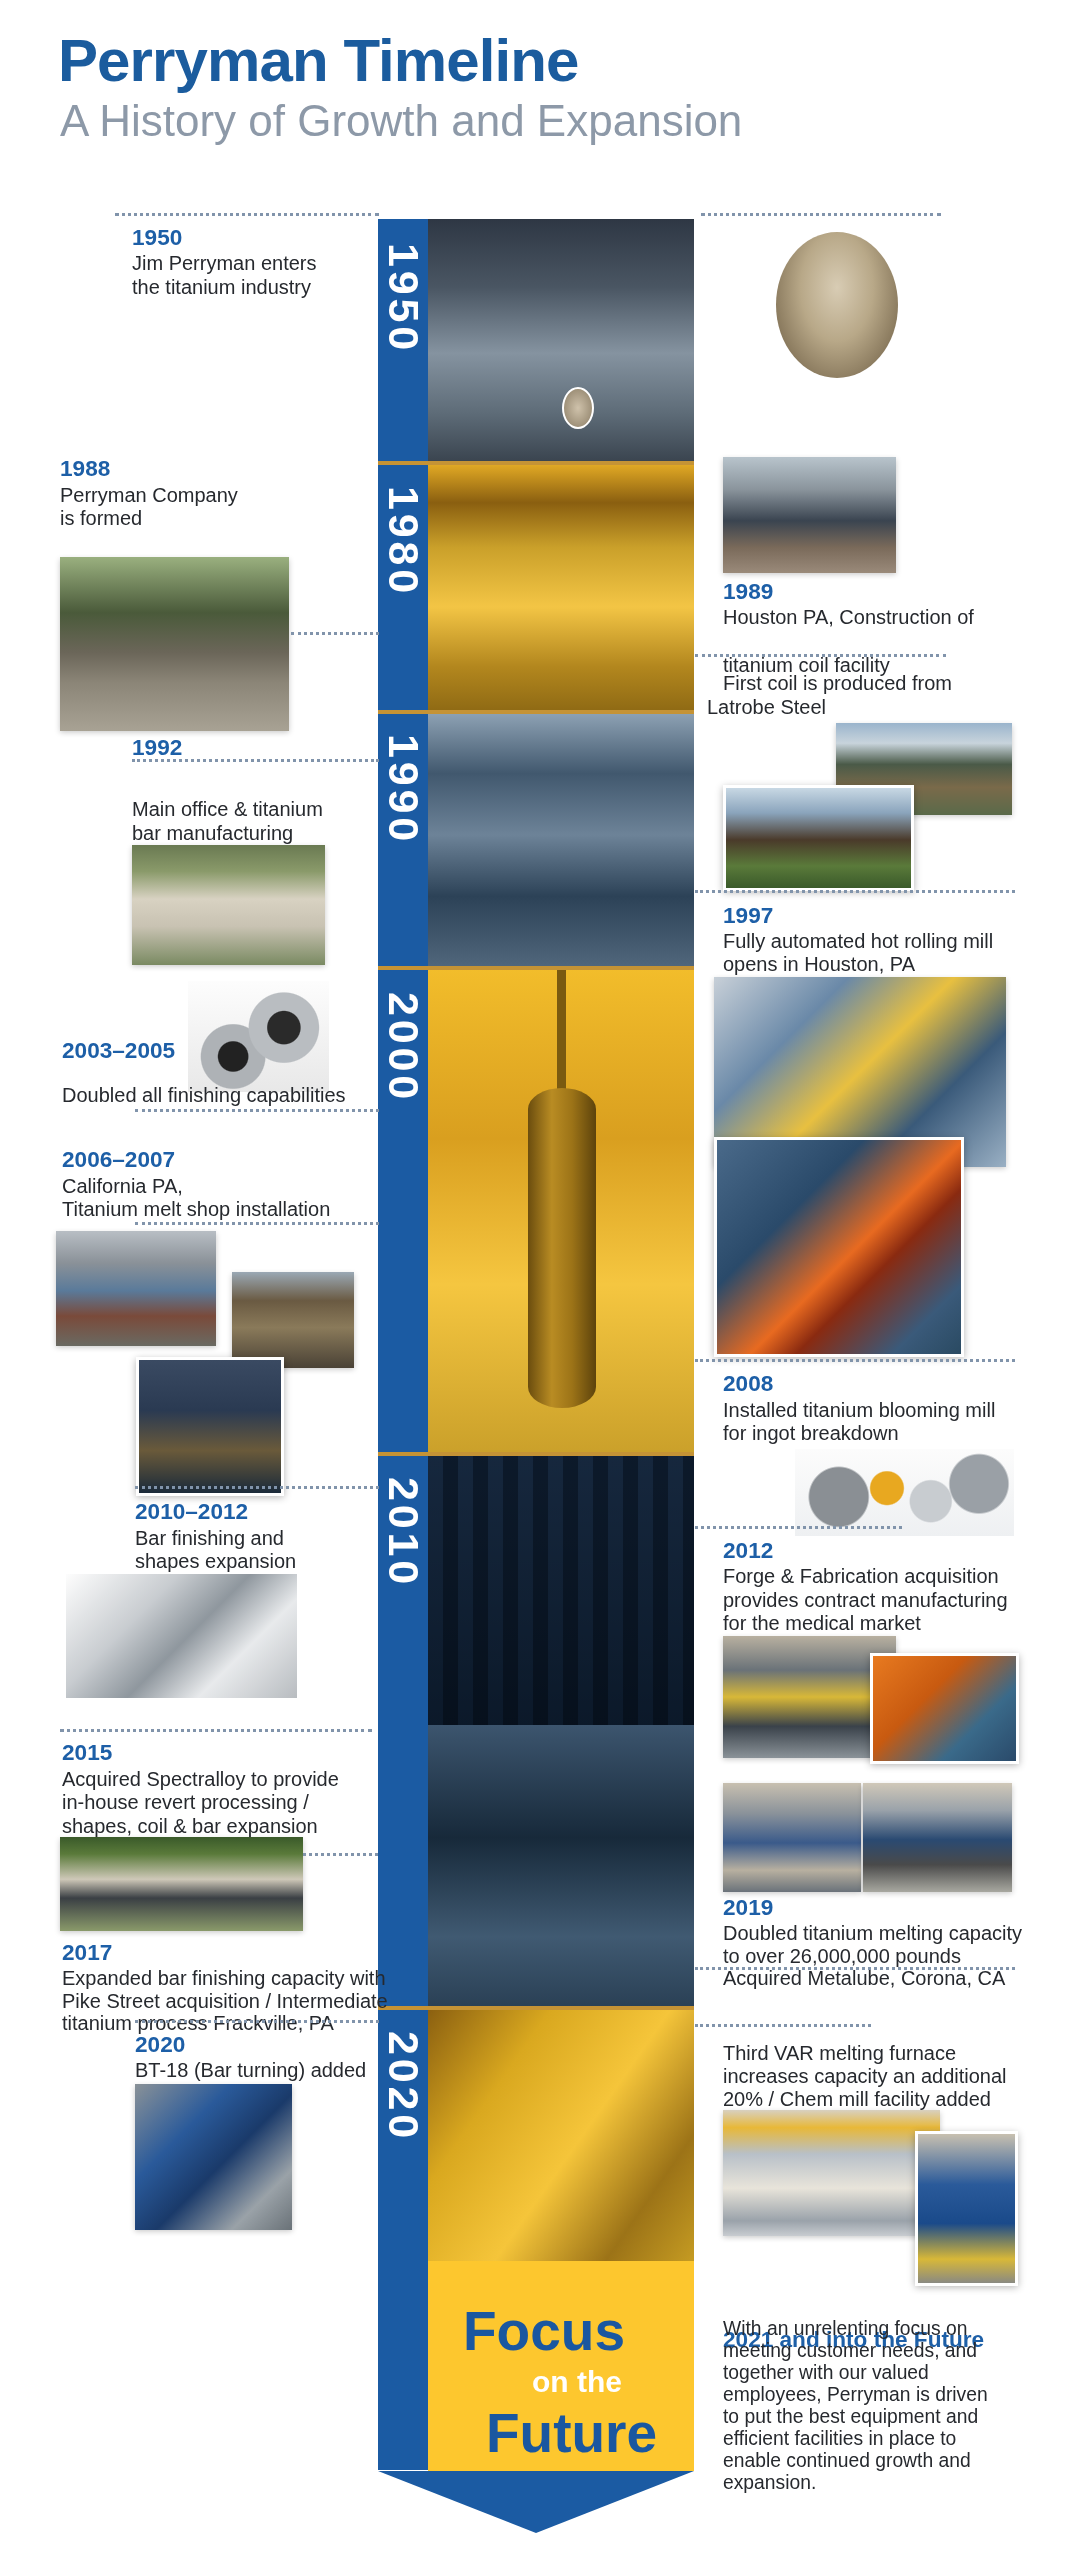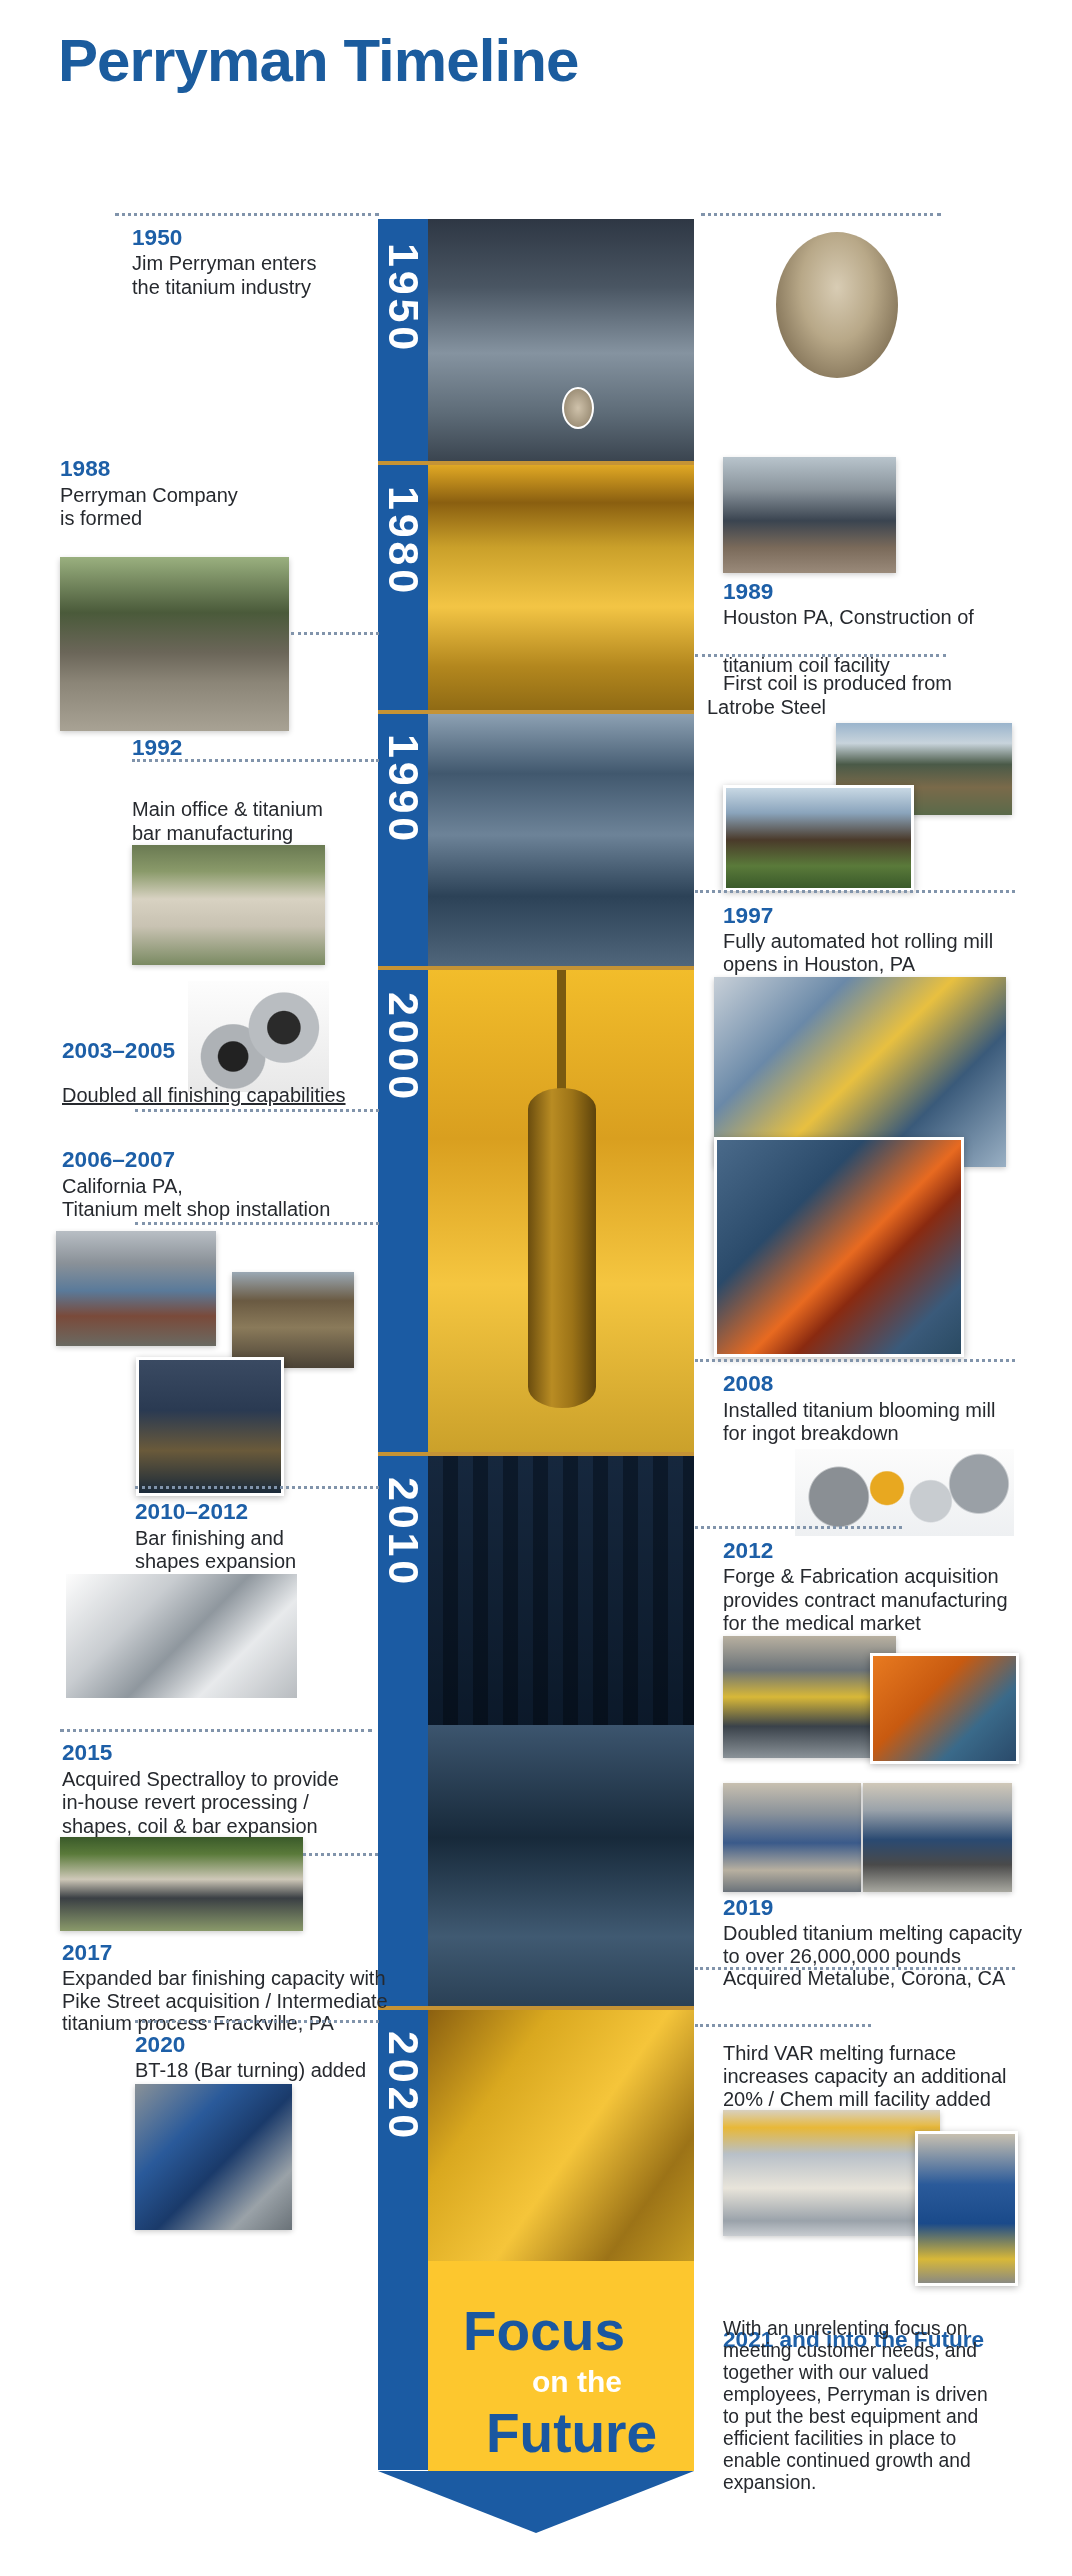--- a/index.html
+++ b/index.html
@@ -29,20 +29,21 @@
     position:absolute;left:378px;top:2471px;width:316px;height:62px;background:#1b5ba3;
     clip-path:polygon(0 0,100% 0,50% 100%);
   }
 </style>
 </head>
 <body>
 
 <div id="canvas">
 
   <div class="abs title" style="left:58px;top:28px;line-height:66px;">Perryman Timeline</div>
+  <div class="abs subtitle" style="left:60px;top:94px;line-height:53px;">A History of Growth and Expansion</div>
 
   <div class="strip" style="top:219px;height:2251px;"></div>
 
   <div class="seg" style="top:219px;height:244px;background:linear-gradient(180deg,#2e3744 0%,#4a5663 28%,#8593a0 55%,#5d6b77 80%,#39434e 100%);">
     <div class="abs" style="left:134px;top:168px;width:28px;height:38px;border:2.8px solid #fff;border-radius:50%;background:radial-gradient(#cfc2ab,#8a7c64);"></div>
   </div>
   <div class="seg" style="top:463px;height:248px;background:linear-gradient(180deg,#e5ac25 0%,#8a5f10 16%,#caa02a 34%,#f3c545 58%,#b3871e 82%,#8f6a14 100%);"></div>
   <div class="seg" style="top:712px;height:256px;background:linear-gradient(180deg,#8fa3b5 0%,#41586e 24%,#6d8398 48%,#2c4257 72%,#51677c 100%);"></div>
   <div class="seg" style="top:968px;height:487px;background:linear-gradient(180deg,#f2bd2b 0%,#d99f1f 35%,#f5c640 65%,#caa02a 100%);">
     <div class="abs" style="left:129px;top:0;width:9.4px;height:132px;background:#7a5a10;"></div>
@@ -77,21 +78,21 @@
   <div class="dots" style="left:291px;top:632px;width:88px;"></div>
 
   <div class="dots" style="left:132px;top:759px;width:247px;"></div>
   <div class="hd" style="left:132px;top:736px;">1992</div>
   <div class="tx" style="left:132px;top:798px;">Main office &amp; titanium</div>
   <div class="tx" style="left:132px;top:822px;">bar manufacturing</div>
   <div class="ph" style="left:132px;top:845px;width:193px;height:120px;background:linear-gradient(180deg,#6a7a52 0%,#8a9a6a 22%,#d8d2c2 45%,#c8c2b2 68%,#7a8a62 100%);"></div>
 
   <div class="ph" style="left:188px;top:981px;width:141px;height:111px;box-shadow:none;background:radial-gradient(circle at 68% 42%,#2a2a2a 0 14%,#b9bdc1 15% 30%,transparent 31%),radial-gradient(circle at 32% 68%,#222 0 12%,#aeb2b6 13% 26%,transparent 27%),linear-gradient(#fdfdfd,#e8e8e8);"></div>
   <div class="hd" style="left:62px;top:1039px;">2003–2005</div>
-  <div class="tx" style="left:62px;top:1084px;width:339px;text-decoration:underline;">Doubled all finishing capabilities</div>
+  <div class="tx" style="left:62px;top:1084px;width:339px;">Doubled all finishing capabilities</div>
   <div class="dots" style="left:135px;top:1109px;width:244px;"></div>
 
   <div class="hd" style="left:62px;top:1148px;">2006–2007</div>
   <div class="tx" style="left:62px;top:1175px;">California PA,</div>
   <div class="tx" style="left:62px;top:1198px;">Titanium melt shop installation</div>
   <div class="dots" style="left:135px;top:1222px;width:244px;"></div>
   <div class="ph" style="left:56px;top:1231px;width:160px;height:115px;background:linear-gradient(180deg,#b8bec4 0%,#8a9198 28%,#5a7a9a 52%,#7a4a3a 74%,#6a6a62 100%);"></div>
   <div class="ph" style="left:232px;top:1272px;width:122px;height:96px;background:linear-gradient(180deg,#9aa8b4 0%,#6a5a42 30%,#8a7a5a 58%,#4a4236 100%);"></div>
   <div class="ph framed" style="left:136px;top:1357px;width:142px;height:133px;background:linear-gradient(180deg,#3a4a62 0%,#2a3a52 38%,#6a5a3a 68%,#1a2a3a 100%);"></div>
 

